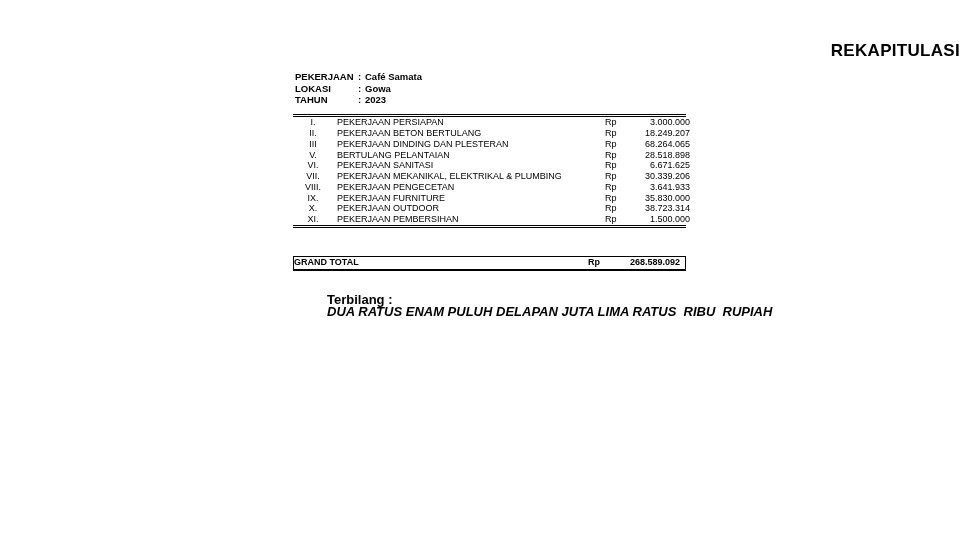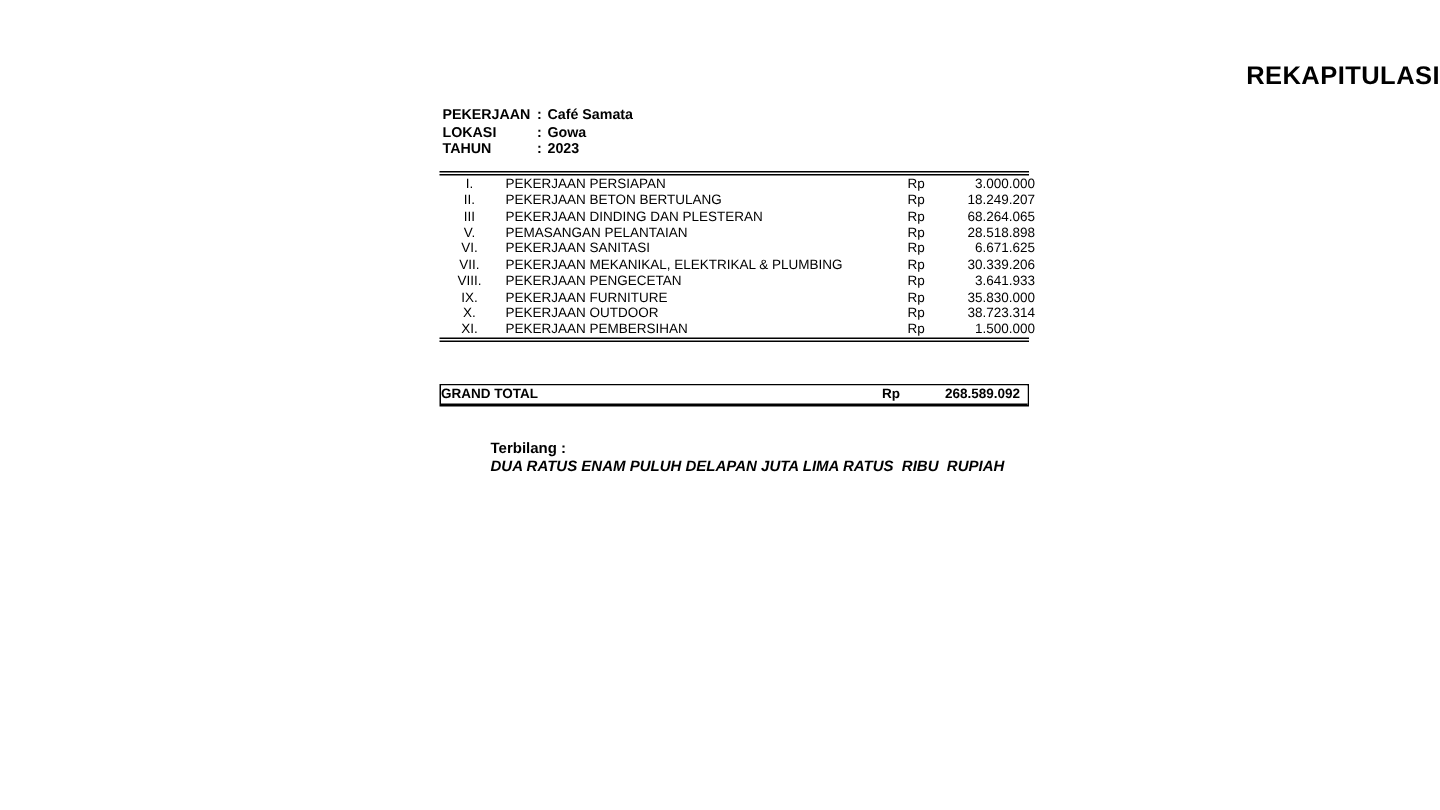--- a/index.html
+++ b/index.html
@@ -159,21 +159,21 @@
     width: 66px;
     text-align: right;
     padding-right: 5px !important;
   }
 
   
   .terbilang {
     position: absolute;
     left: 327px;
     top: 294px;
-    font-size: 10px;
+    font-size: 13px;
     font-weight: bold;
     line-height: 11.5px;
   }
   .terbilang-words {
     font-style: italic;
     white-space: pre;
   }
 </style>
 </head>
 <body>
@@ -218,21 +218,21 @@
             <td class="c-amt">18.249.207</td>
           </tr>
           <tr>
             <td class="c-num">III</td>
             <td class="c-desc">PEKERJAAN DINDING DAN PLESTERAN</td>
             <td class="c-cur">Rp</td>
             <td class="c-amt">68.264.065</td>
           </tr>
           <tr>
             <td class="c-num">V.</td>
-            <td class="c-desc">PEMASANGAN PELANTAIAN</td>
+            <td class="c-desc">BERTULANG PELANTAIAN</td>
             <td class="c-cur">Rp</td>
             <td class="c-amt">28.518.898</td>
           </tr>
           <tr>
             <td class="c-num">VI.</td>
             <td class="c-desc">PEKERJAAN SANITASI</td>
             <td class="c-cur">Rp</td>
             <td class="c-amt">6.671.625</td>
           </tr>
           <tr>

